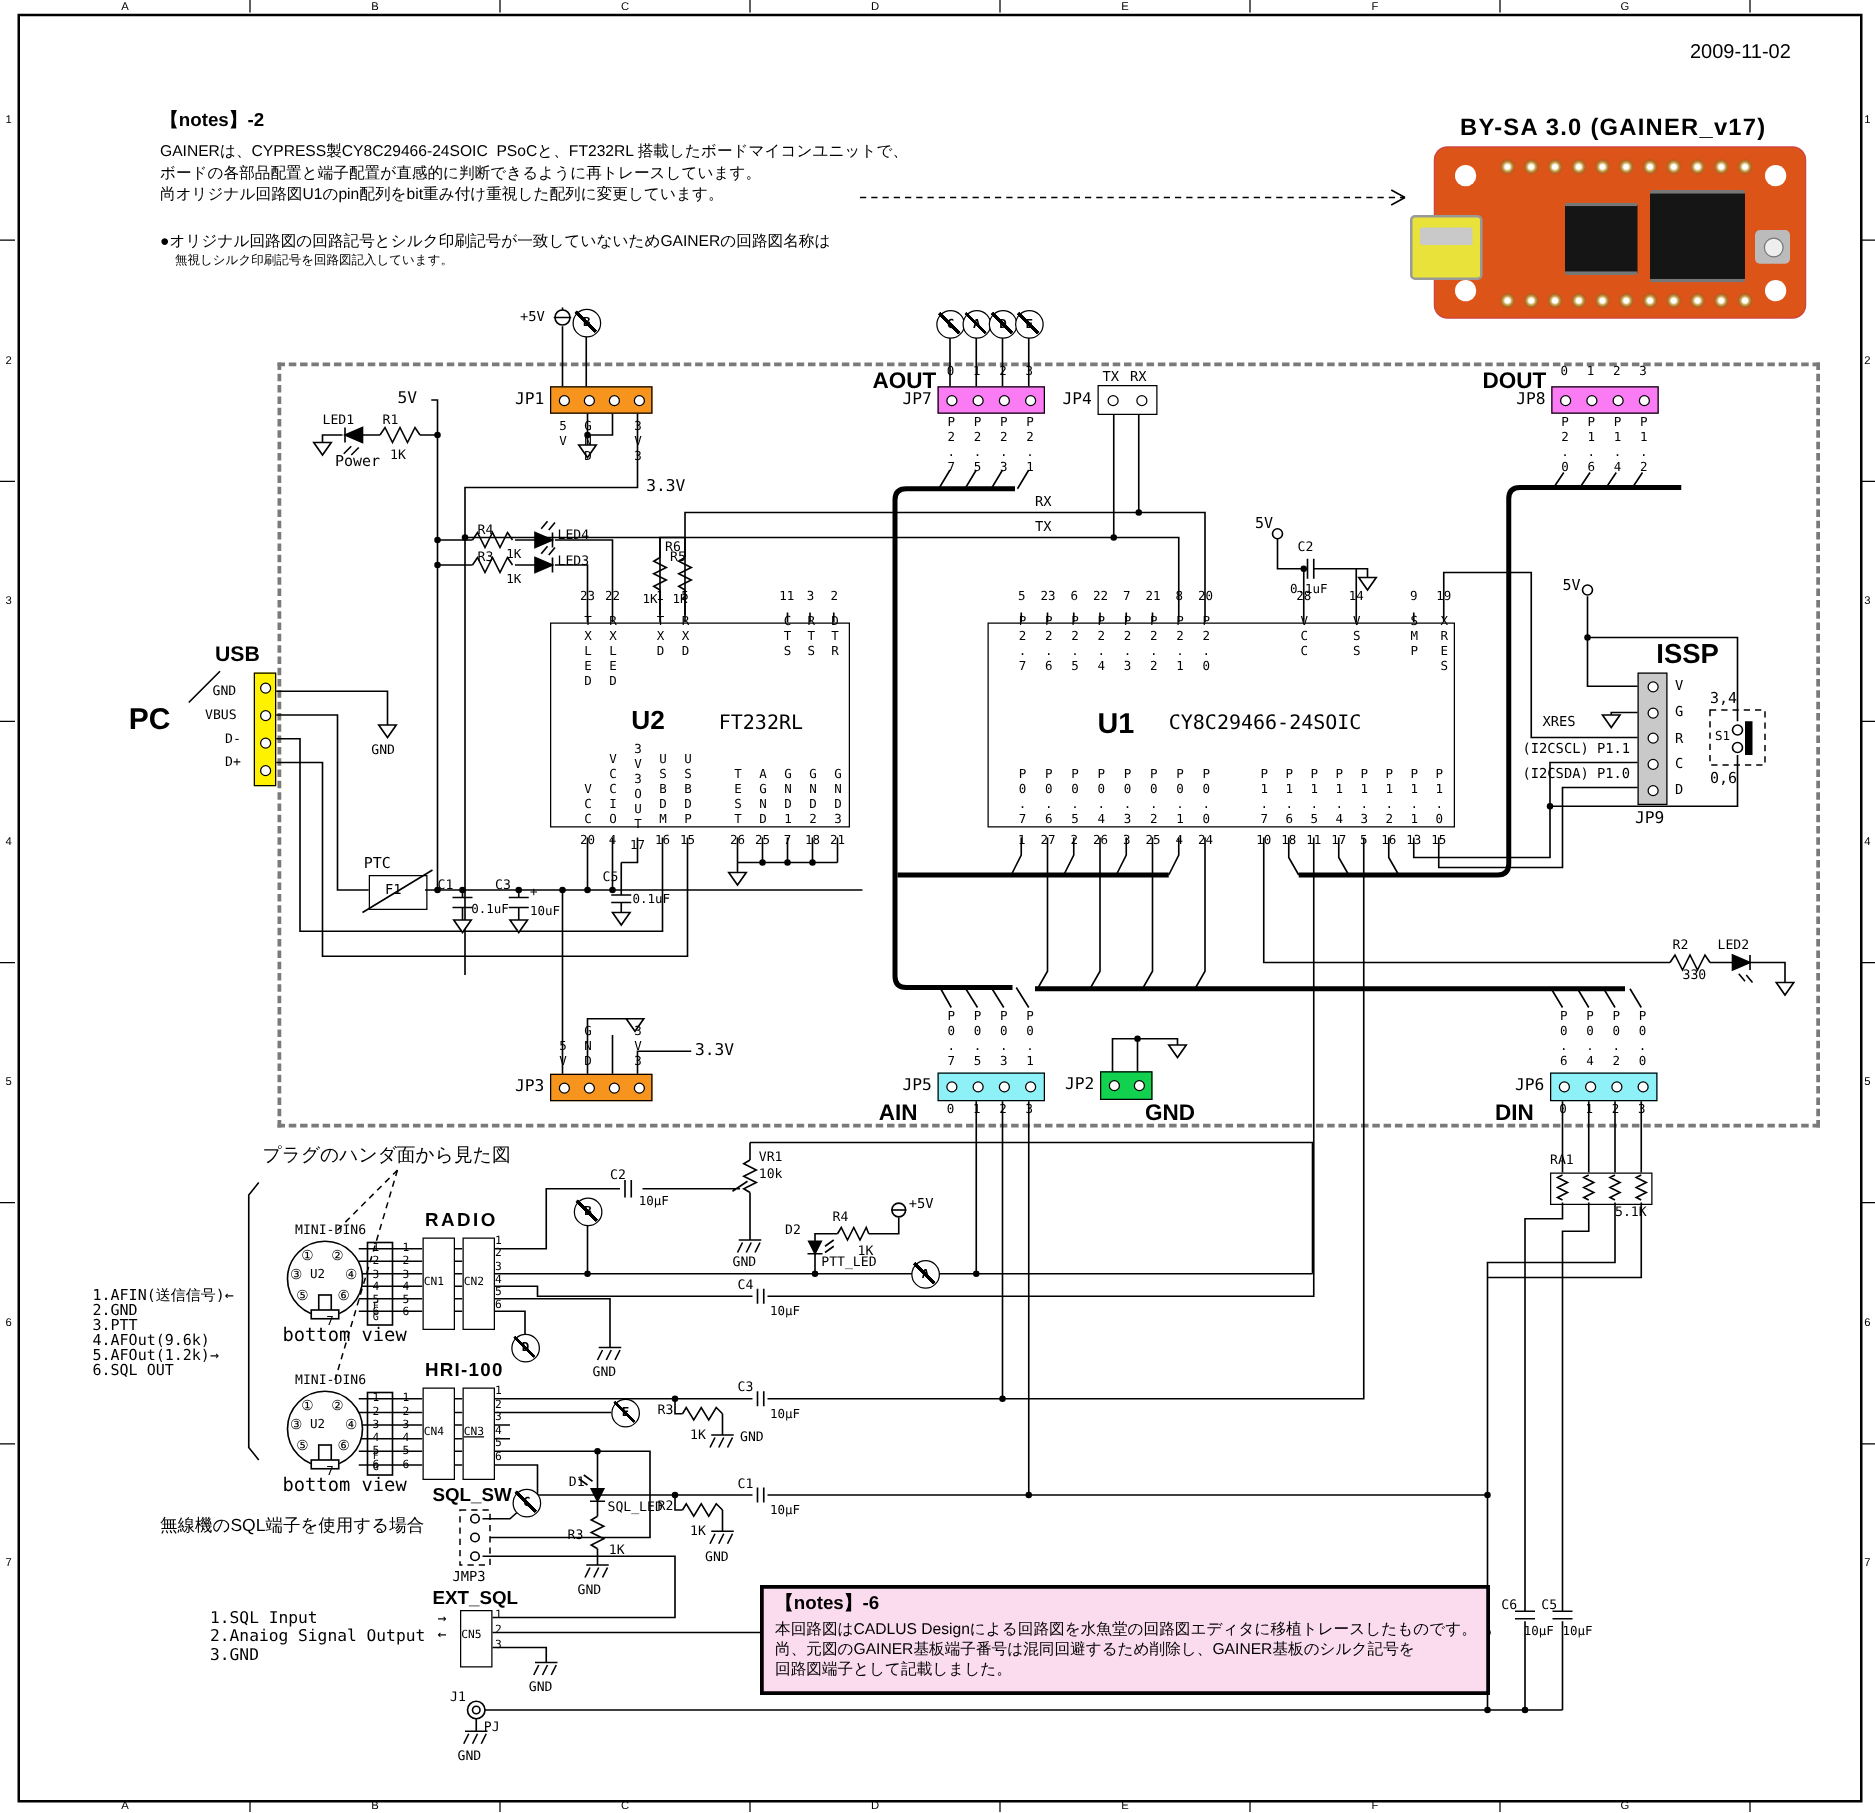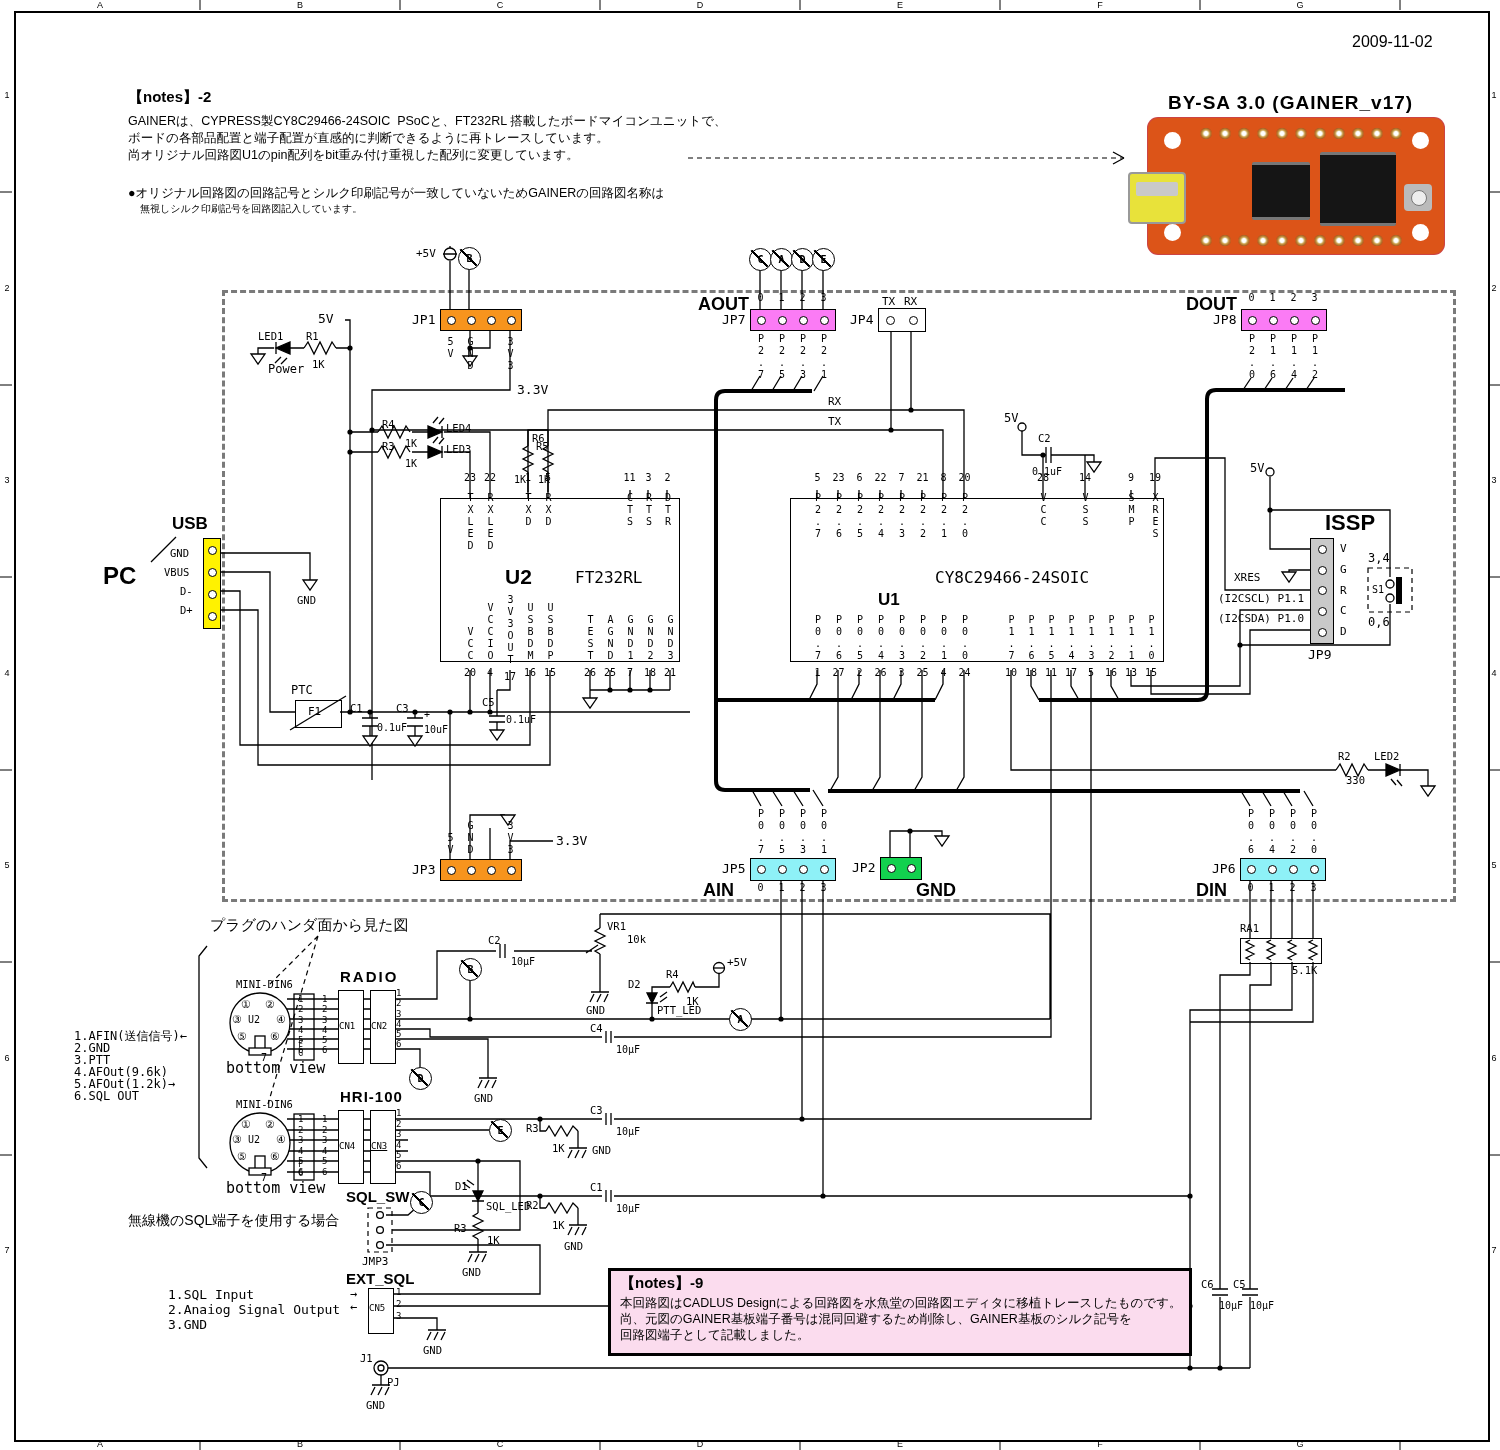--- a/index.html
+++ b/index.html
@@ -335,21 +335,21 @@
     <g class="sym" fill="#fff">
         <circle cx="381" cy="1368" r="7"></circle>
         <circle cx="381" cy="1368" r="3"></circle>
       </g>
   </svg>
 
   <div class="box" style="left:440px;top:498px;width:238px;height:162px;"></div>
   <div class="t b" style="left:505px;top:565px;font-size:21px;z-index:5;">U2</div>
   <div class="t" style="left:575px;top:569px;font-size:16px;z-index:5;">FT232RL</div>
   <div class="box" style="left:790px;top:498px;width:372px;height:162px;"></div>
-  <div class="t b" style="left:878px;top:565px;font-size:17px;z-index:5;margin-top:25px;">U1</div>
+  <div class="t b" style="left:878px;top:565px;font-size:23px;z-index:5;">U1</div>
   <div class="t" style="left:935px;top:569px;font-size:16px;z-index:5;">CY8C29466-24SOIC</div>
 
   <div class="pg pg-t" style="left:460px;top:472px;--w:20px">
       <div class="cell">
         <span class="pn">23</span>
         <span class="pl">TXLED</span>
       </div>
       <div class="cell">
         <span class="pn">22</span>
         <span class="pl">RXLED</span>
@@ -973,21 +973,21 @@
       <span>4</span>
       <span>5</span>
       <span>6</span>
     </div>
 
   <div class="t" style="left:74px;top:1030px;font-size:12px;line-height:1.0;"><div style="height:12px">1.AFIN(送信信号)←</div><div style="height:12px">2.GND</div><div style="height:12px">3.PTT</div><div style="height:12px">4.AFOut(9.6k)</div><div style="height:12px">5.AFOut(1.2k)→</div><div style="height:12px">6.SQL OUT</div></div>
 
   <div class="t" style="left:488px;top:934px;font-size:10.5px;">C2</div>
   <div class="t" style="left:511px;top:956px;font-size:10px;">10µF</div>
   <div class="t" style="left:607px;top:920px;font-size:10.5px;">VR1</div>
-  <div class="t" style="left:607px;top:933px;font-size:10.5px;margin-left:20px;">10k</div>
+  <div class="t" style="left:607px;top:933px;font-size:10.5px;">10k</div>
   <div class="t" style="left:586px;top:1004px;font-size:10.5px;">GND</div>
   <div class="t" style="left:628px;top:978px;font-size:10.5px;">D2</div>
   <div class="t" style="left:666px;top:968px;font-size:10.5px;">R4</div>
   <div class="t" style="left:686px;top:995px;font-size:10.5px;">1K</div>
   <div class="t" style="left:727px;top:957px;font-size:11px;">+5V</div>
   <div class="t" style="left:657px;top:1004px;font-size:10.5px;">PTT_LED</div>
   <div class="t" style="left:590px;top:1022px;font-size:10.5px;">C4</div>
   <div class="t" style="left:616px;top:1044px;font-size:10px;">10µF</div>
   <div class="t" style="left:474px;top:1092px;font-size:10.5px;">GND</div>
   <div class="t" style="left:590px;top:1104px;font-size:10.5px;">C3</div>
@@ -1019,17 +1019,17 @@
     </div>
   <div class="t" style="left:350px;top:1288px;font-size:12px;">→</div>
   <div class="t" style="left:350px;top:1301px;font-size:12px;">←</div>
   <div class="t" style="left:168px;top:1288px;font-size:13px;"><div style="height:15px">1.SQL Input</div><div style="height:15px">2.Anaiog Signal Output</div><div style="height:15px">3.GND</div></div>
   <div class="t" style="left:423px;top:1344px;font-size:10.5px;">GND</div>
   <div class="t" style="left:360px;top:1352px;font-size:10.5px;">J1</div>
   <div class="t" style="left:387px;top:1376px;font-size:10.5px;">PJ</div>
   <div class="t" style="left:366px;top:1399px;font-size:10.5px;">GND</div>
 
   <div class="notes1" style="background-color: rgb(251, 220, 238);"></div>
-  <div class="t b" style="left:620px;top:1274px;font-size:15px;z-index:6;">【notes】-9</div>
+  <div class="t b" style="left:620px;top:1274px;font-size:15px;z-index:6;">【notes】-6</div>
   <div class="t g" style="left:620px;top:1296px;font-size:12.5px;z-index:6;">本回路図はCADLUS Designによる回路図を水魚堂の回路図エディタに移植トレースしたものです。</div>
   <div class="t g" style="left:620px;top:1312px;font-size:12.5px;z-index:6;">尚、元図のGAINER基板端子番号は混同回避するため削除し、GAINER基板のシルク記号を</div>
   <div class="t g" style="left:620px;top:1328px;font-size:12.5px;z-index:6;">回路図端子として記載しました。</div>
 </div>
 
 </body></html>

